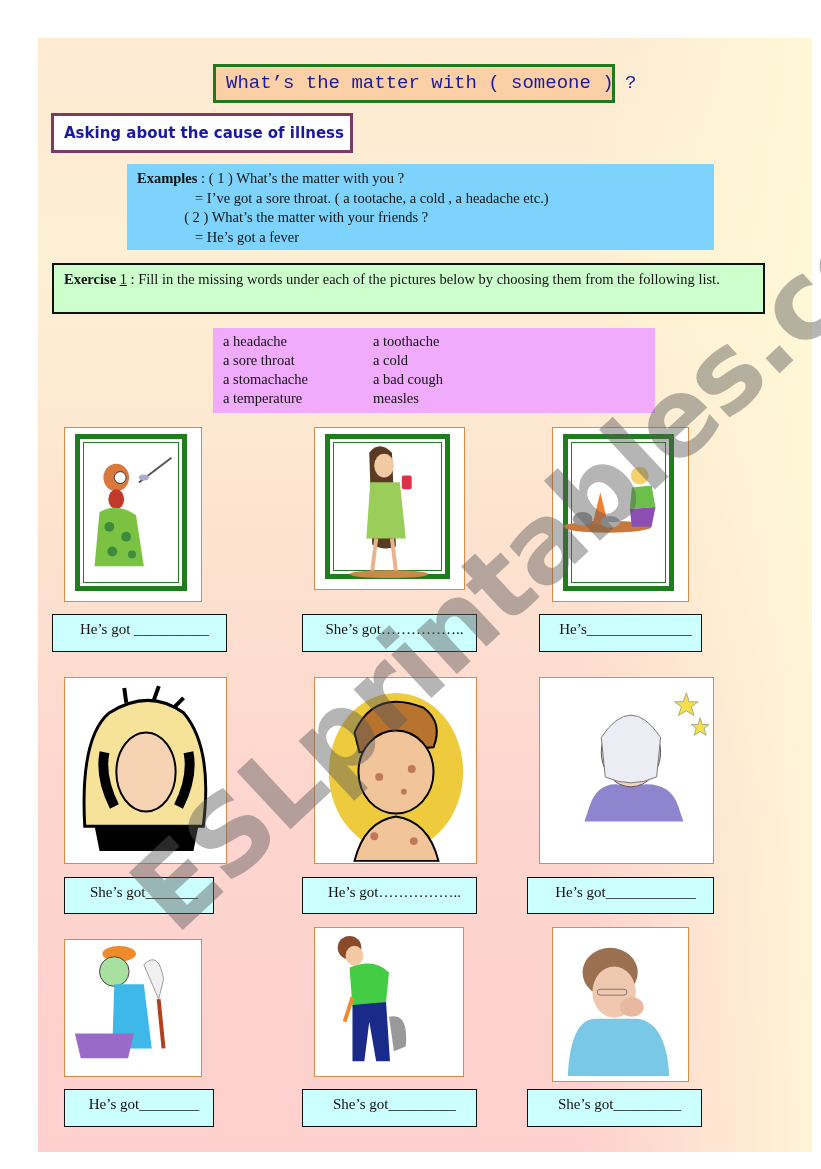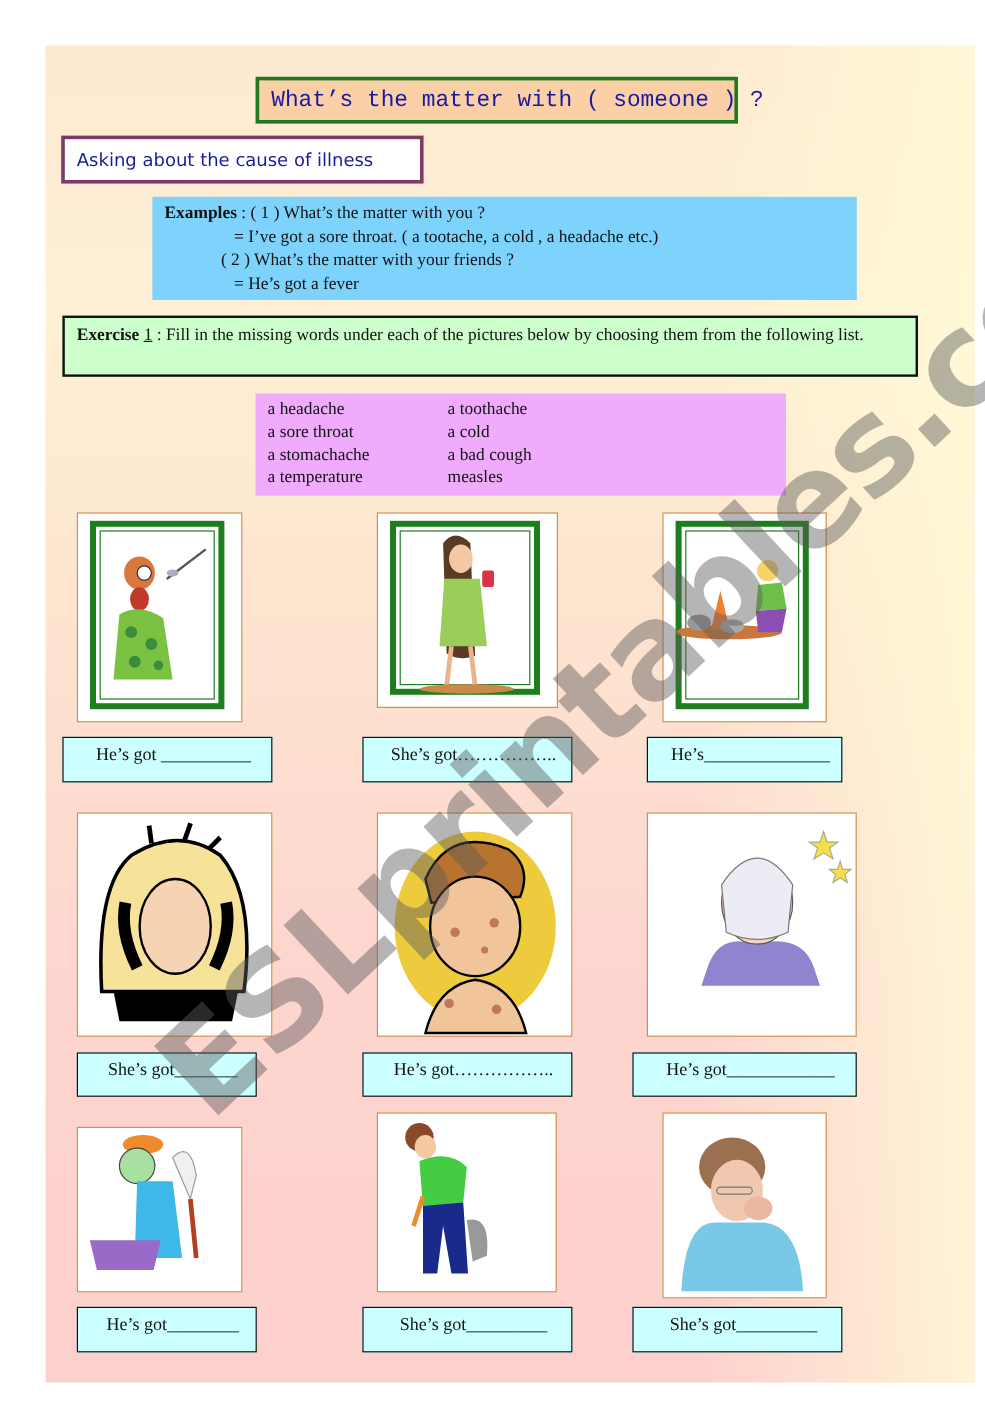--- a/index.html
+++ b/index.html
@@ -19,21 +19,21 @@
   .title-box {
     left: 213px; top: 64px; width: 402px; height: 39px;
     background: #fbd0a6; border: 3px solid #1f7a1f;
     color: #1a1a9e; font-family: Liberation Mono, monospace;
     font-size: 19px; line-height: 33px; padding-left: 10px; white-space: nowrap;
   }
   .subtitle-box {
     left: 51px; top: 113px; width: 302px; height: 40px;
     background: #ffffff; border: 3px solid #7b3b63;
     color: #1a1a9e; font-family: "DejaVu Sans", "Liberation Sans", sans-serif;
-    font-weight: normal; font-size: 15px; line-height: 34px; padding-left: 10px; white-space: nowrap;
+    font-weight: bold; font-size: 15px; line-height: 34px; padding-left: 10px; white-space: nowrap;
   }
   .examples-box {
     left: 127px; top: 164px; width: 587px; height: 86px;
     background: #7dd3fc; color: #111;
     font-size: 14.5px; line-height: 19.5px; padding: 5px 0 0 10px; white-space: pre;
   }
   .examples-box b { font-weight: bold; }
   .exercise-box {
     left: 52px; top: 263px; width: 713px; height: 51px;
     background: #ccffcc; border: 2px solid #111;

